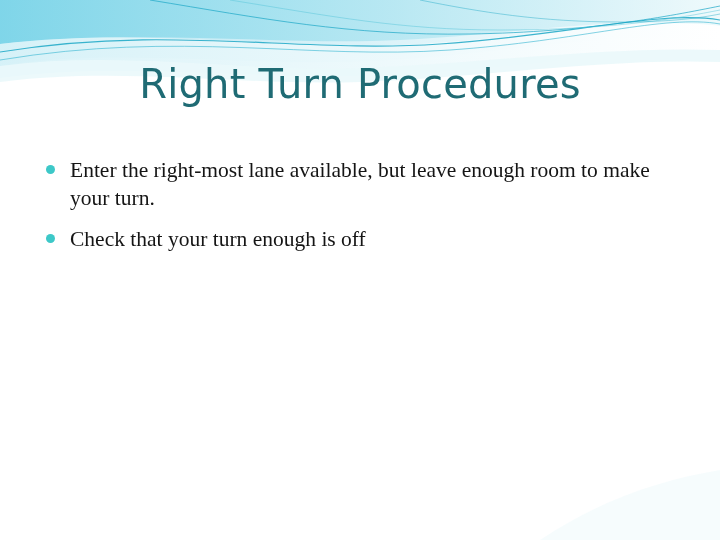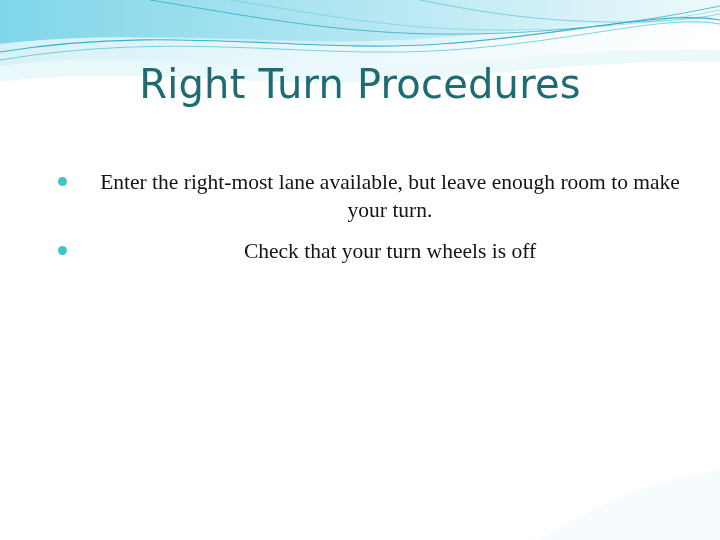--- a/index.html
+++ b/index.html
@@ -39,24 +39,23 @@
     font-weight: normal;
     color: #1f6b74;
     letter-spacing: 0.2px;
     line-height: 1.1;
   }
   .body-list {
     position: absolute;
     left: 36px;
     top: 152px;
     width: 646px;
-    margin: 16px;
+    margin: 4px;
     padding: 0;
     list-style: none;
-    text-align: center;
   }
   .bullet-item {
     position: relative;
     padding-left: 30px;
     margin-bottom: 12px;
     font-family: "Liberation Serif", serif;
     font-size: 21.5px;
     line-height: 1.32;
     color: #151515;
   }
@@ -113,17 +112,17 @@
 
   <div class="title">Right Turn Procedures</div>
 
   <ul class="body-list">
     <li class="bullet-item">
       <span class="dot"></span>
       <span>Enter the right-most lane available, but leave enough room to make your turn.</span>
     </li>
     <li class="bullet-item">
       <span class="dot"></span>
-      <span>Check that your turn wheels is off</span>
+      <span>Check that your turn enough is off</span>
     </li>
   </ul>
 
 </div>
 
 </body></html>

